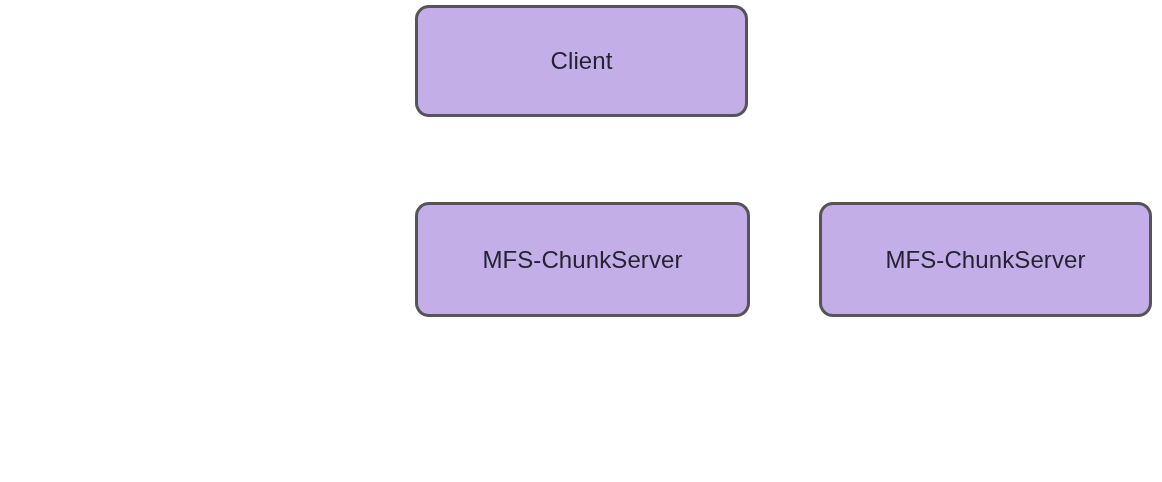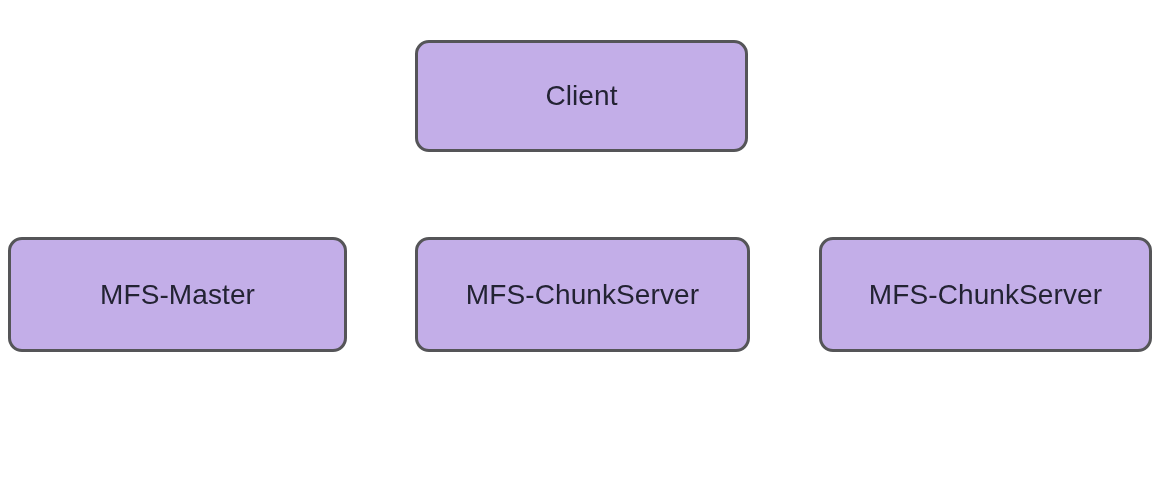--- a/index.html
+++ b/index.html
@@ -22,45 +22,41 @@
     position: absolute;
     box-sizing: border-box;
     display: flex;
     align-items: center;
     justify-content: center;
     background: #c3aee8;
     border: 3px solid #555558;
     border-radius: 14px;
     color: #232333;
     font-family: "Liberation Sans", sans-serif;
-    font-size: 28px;
+    font-size: 24px;
     font-weight: 400;
     line-height: 1;
     letter-spacing: 0.1px;
     white-space: nowrap;
     user-select: none;
-    margin-top: 35px;
   }
   .node-label {
     display: block;
     text-align: center;
   }
 </style>
 </head>
 <body>
 
 <div id="diagram-canvas">
 
   <div class="node" style="left:415px; top:5px; width:333px; height:112px;">
     <span class="node-label">Client</span>
   </div>
 
-  <div class="node" style="left:8px; top:202px; width:339px; height:115px;">
-    <span class="node-label">MFS-Master</span>
-  </div>
 
   <div class="node" style="left:415px; top:202px; width:335px; height:115px;">
     <span class="node-label">MFS-ChunkServer</span>
   </div>
 
   <div class="node" style="left:819px; top:202px; width:333px; height:115px;">
     <span class="node-label">MFS-ChunkServer</span>
   </div>
 
 

